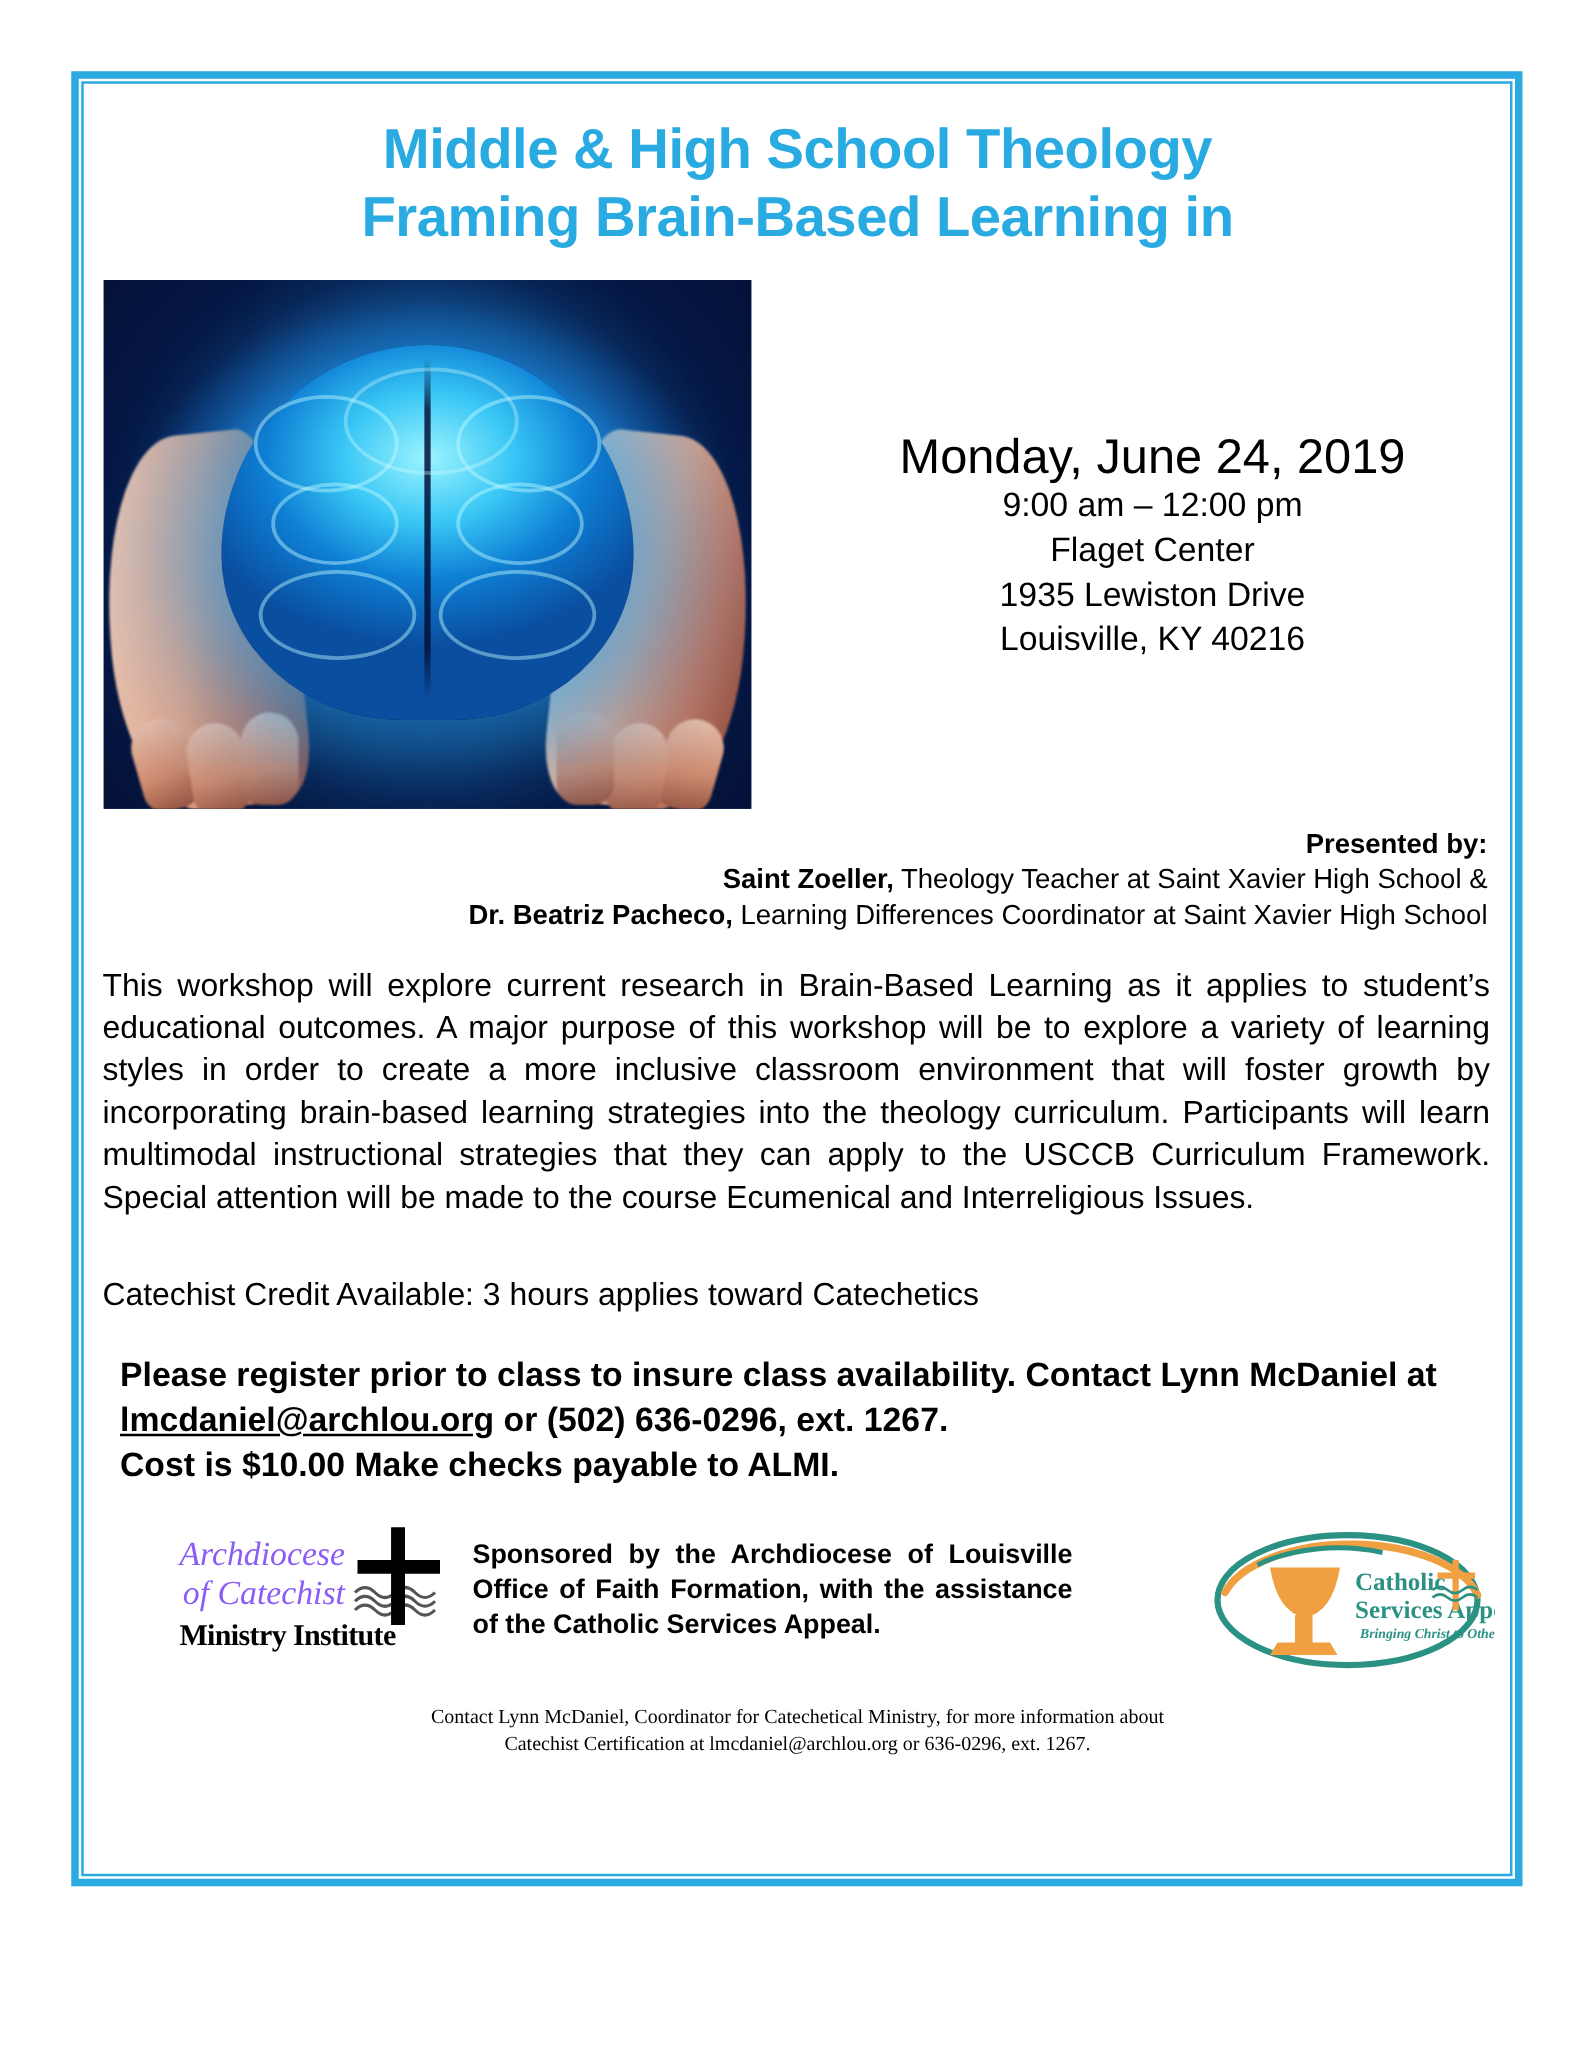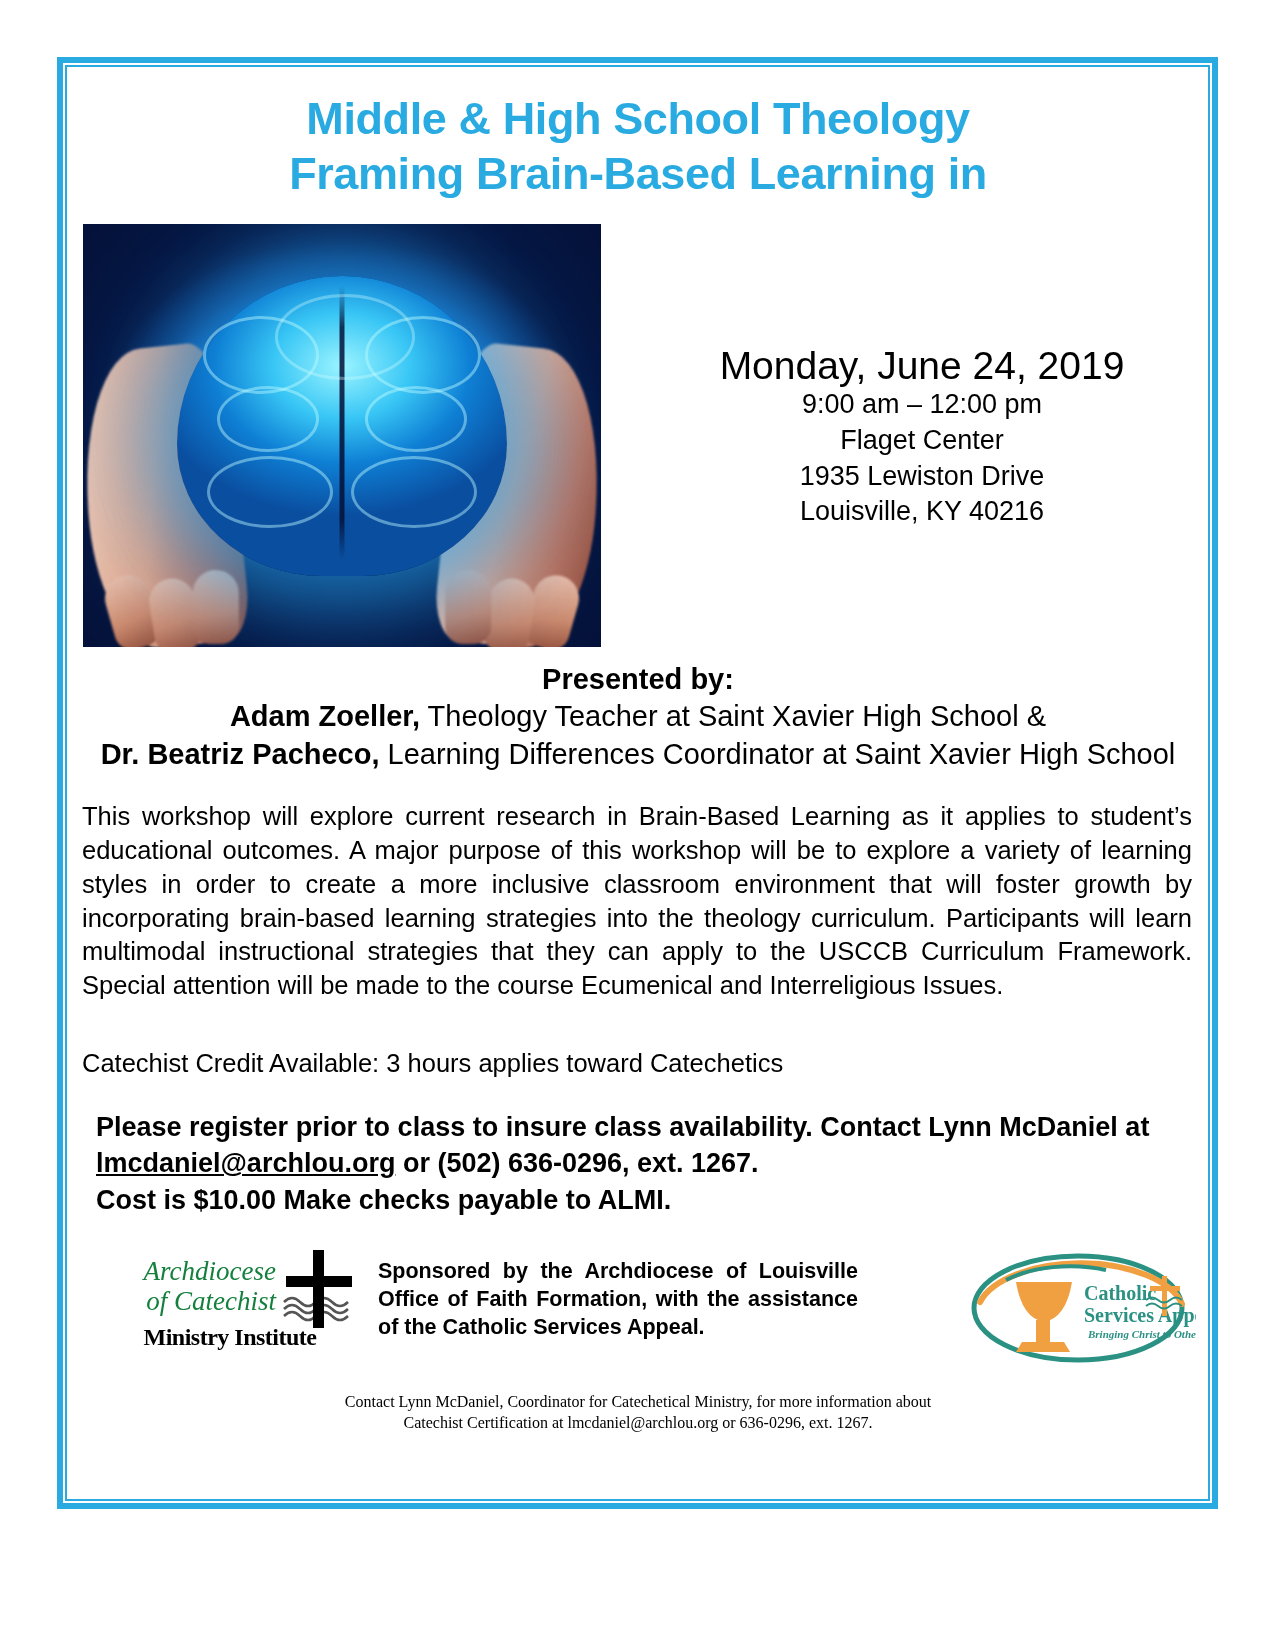--- a/index.html
+++ b/index.html
@@ -154,22 +154,22 @@
     line-height: 1.12;
     white-space: nowrap;
   }
   .event-line {
     font-size: 27px;
     line-height: 1.32;
   }
 
   
   .presenters {
-    text-align: center;
-    font-size: 29px;
+    text-align: right;
+    font-size: 22px;
     line-height: 1.30;
     margin-top: -18px;
     padding: 0 8px;
   }
   .presenters .b { font-weight: bold; }
 
   
   .body-para {
     text-align: justify;
     font-size: 25.5px;
@@ -210,21 +210,21 @@
   .almi-words {
     position: absolute;
     left: 0;
     top: 10px;
     width: 180px;
     text-align: right;
     font-family: "Liberation Serif", serif;
     font-style: italic;
     font-size: 27px;
     line-height: 1.12;
-    color: #15803d;
+    color: #8b5cf6;
   }
   .almi-cross {
     position: absolute;
     left: 186px;
     top: 2px;
     width: 74px;
     height: 82px;
   }
   .almi-inst {
     position: absolute;
@@ -311,21 +311,21 @@
         <div class="event-line">9:00 am – 12:00 pm</div>
         <div class="event-line">Flaget Center</div>
         <div class="event-line">1935 Lewiston Drive</div>
         <div class="event-line">Louisville, KY 40216</div>
       </div>
 
     </div>
 
     <div class="presenters">
       <div class="b">Presented by:</div>
-      <div><span class="b">Adam Zoeller,</span><span> Theology Teacher at Saint Xavier High School &amp;</span></div>
+      <div><span class="b">Saint Zoeller,</span><span> Theology Teacher at Saint Xavier High School &amp;</span></div>
       <div><span class="b">Dr. Beatriz Pacheco,</span><span> Learning Differences Coordinator at Saint Xavier High School</span></div>
     </div>
 
     <div class="body-para">This workshop will explore current research in Brain-Based Learning as it applies to student’s educational outcomes.  A major purpose of this workshop will be to explore a variety of learning styles in order to create a more inclusive classroom environment that will foster growth by incorporating brain-based learning strategies into the theology curriculum.  Participants will learn multimodal instructional strategies that they can apply to the USCCB Curriculum Framework.  Special attention will be made to the course Ecumenical and Interreligious Issues.</div>
 
     <div class="credit-line">Catechist Credit Available: 3  hours applies toward Catechetics</div>
 
     <div class="register">
       <span>Please register prior to class to insure class availability.  Contact Lynn McDaniel at </span><span class="u">lmcdaniel@archlou.org</span><span> or (502) 636-0296, ext. 1267.</span>
       <div>Cost is $10.00 Make checks payable to ALMI.</div>

